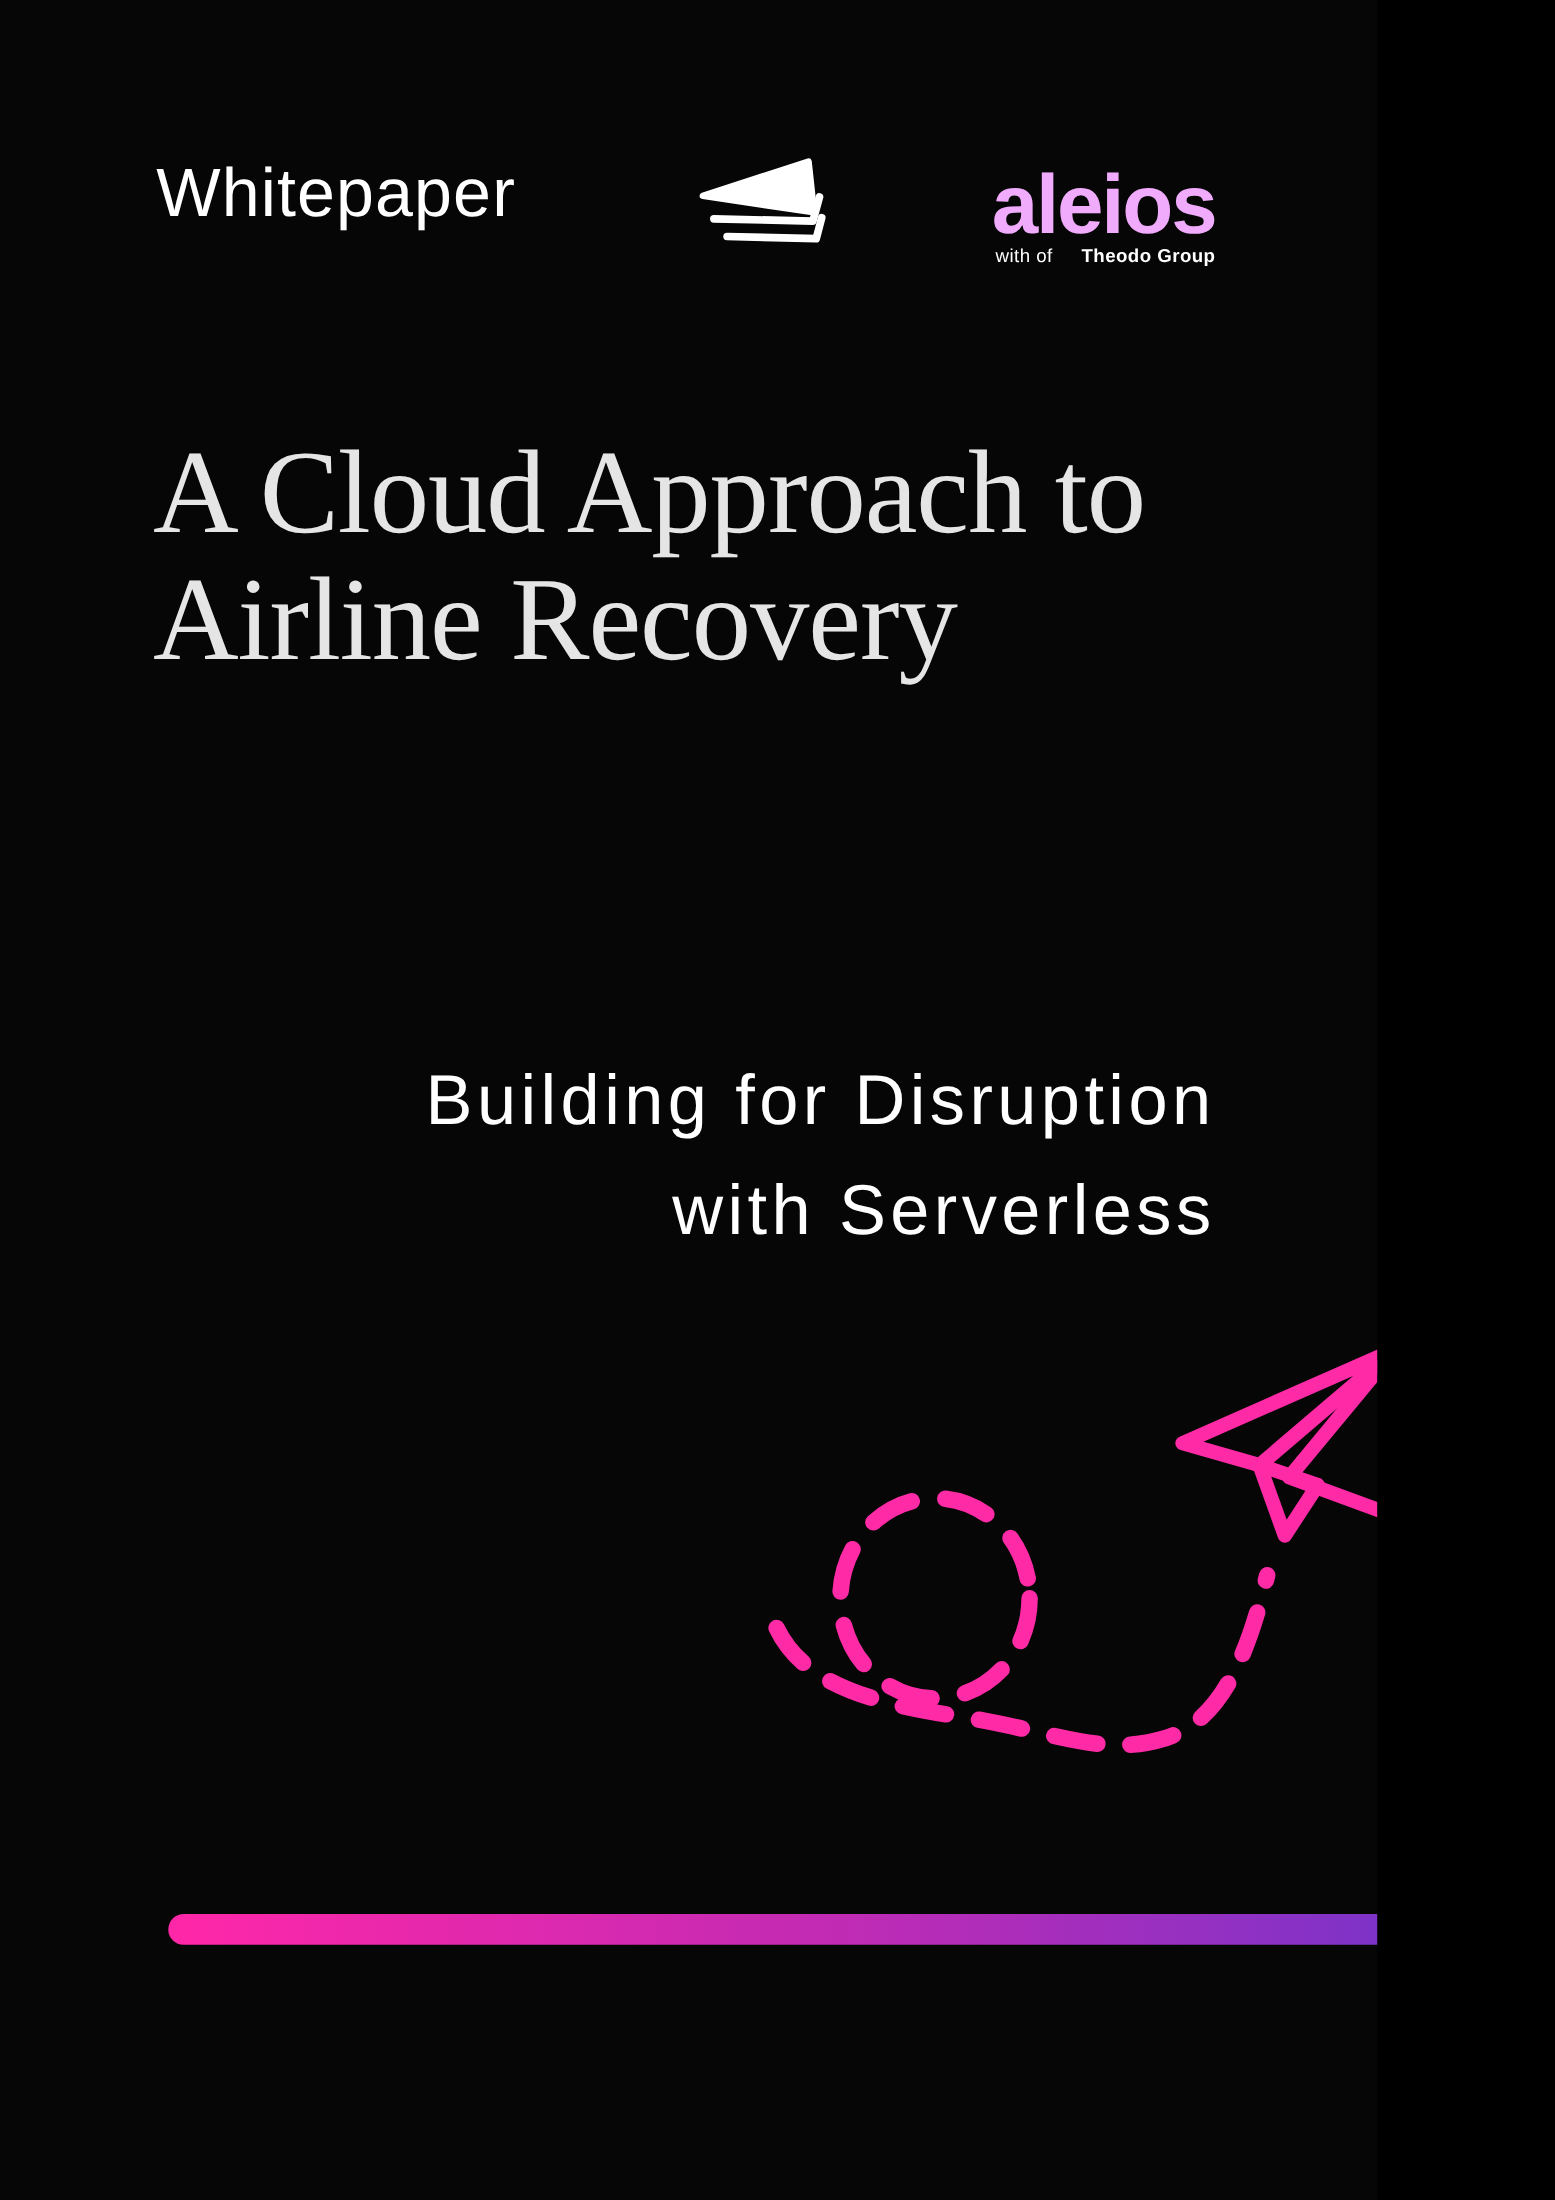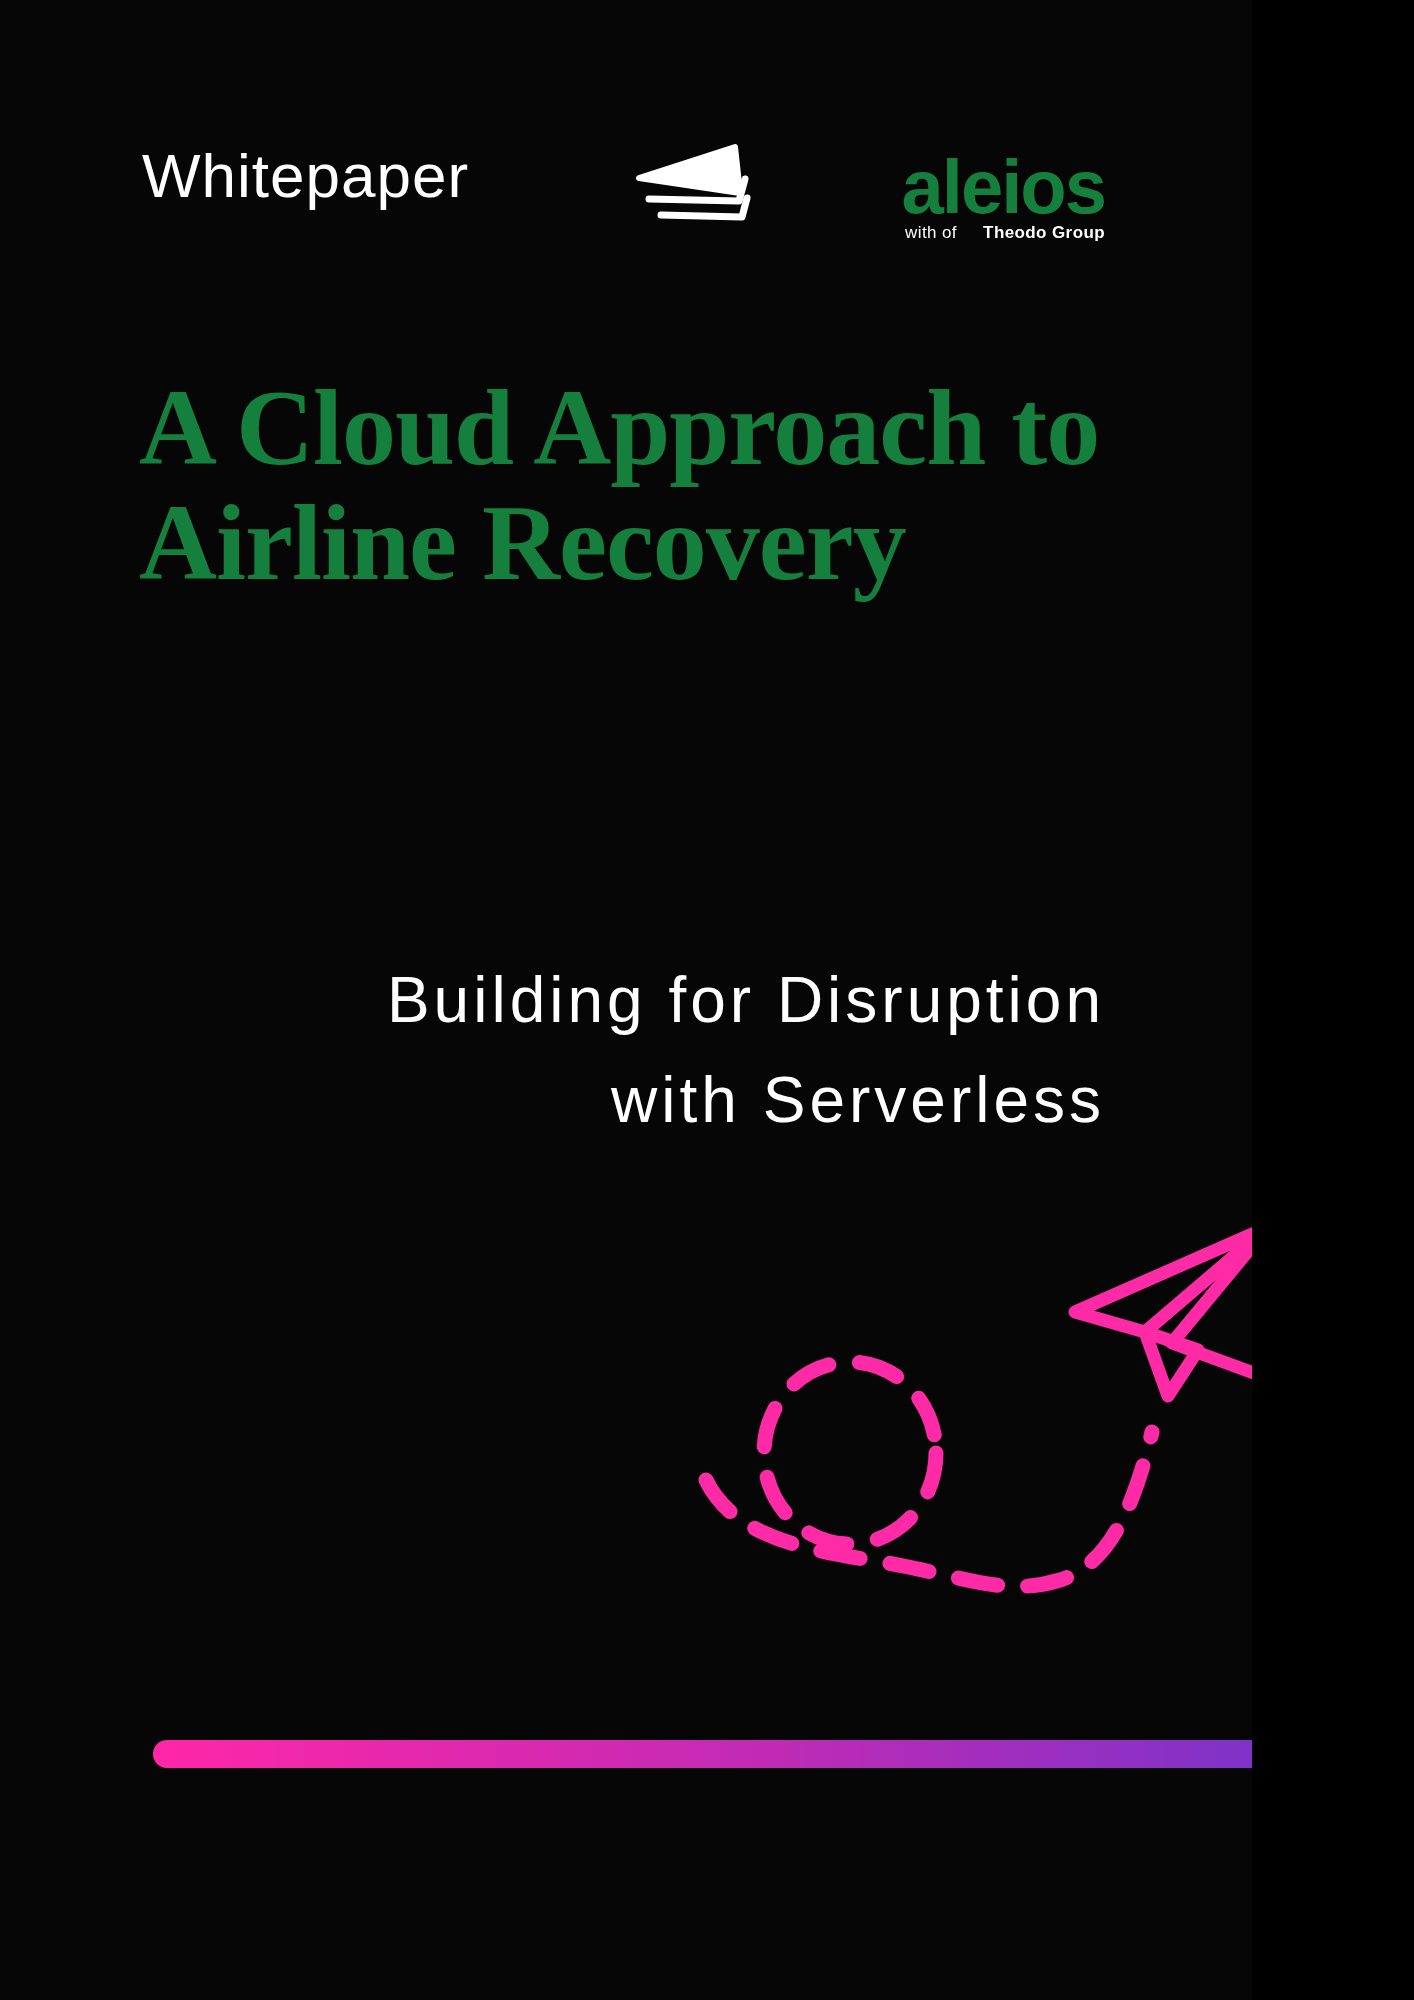--- a/index.html
+++ b/index.html
@@ -29,44 +29,44 @@
   .logo-block { position: absolute; top: 0; right: 147px; }
   .logo-icon { position: absolute; top: 143px; right: 350px; width: 120px; height: 80px; }
   .logo-wordmark {
     position: absolute;
     top: 149px;
     right: 0;
     font-size: 76px;
     font-weight: 700;
     letter-spacing: -2px;
     line-height: 76px;
-    color: #15803d;
+    color: #f0abfc;
   }
   .logo-tagline {
     position: absolute;
     top: 223px;
     right: 0;
     font-size: 17px;
     letter-spacing: 0.4px;
     white-space: nowrap;
     color: #ffffff;
   }
   .logo-tagline .bold { font-weight: 700; margin-left: 21px; }
 
   
   .main-title {
     position: absolute;
     left: 139px;
-    top: 370px;
+    top: 391px;
     font-family: "Liberation Serif", serif;
-    font-weight: 700;
+    font-weight: 400;
     font-size: 108px;
     line-height: 115px;
     letter-spacing: -1px;
-    color: #15803d;
+    color: #e5e5e5;
     white-space: nowrap;
   }
 
   
   .subtitle {
     position: absolute;
     top: 950px;
     right: 147px;
     text-align: right;
     font-size: 64px;

